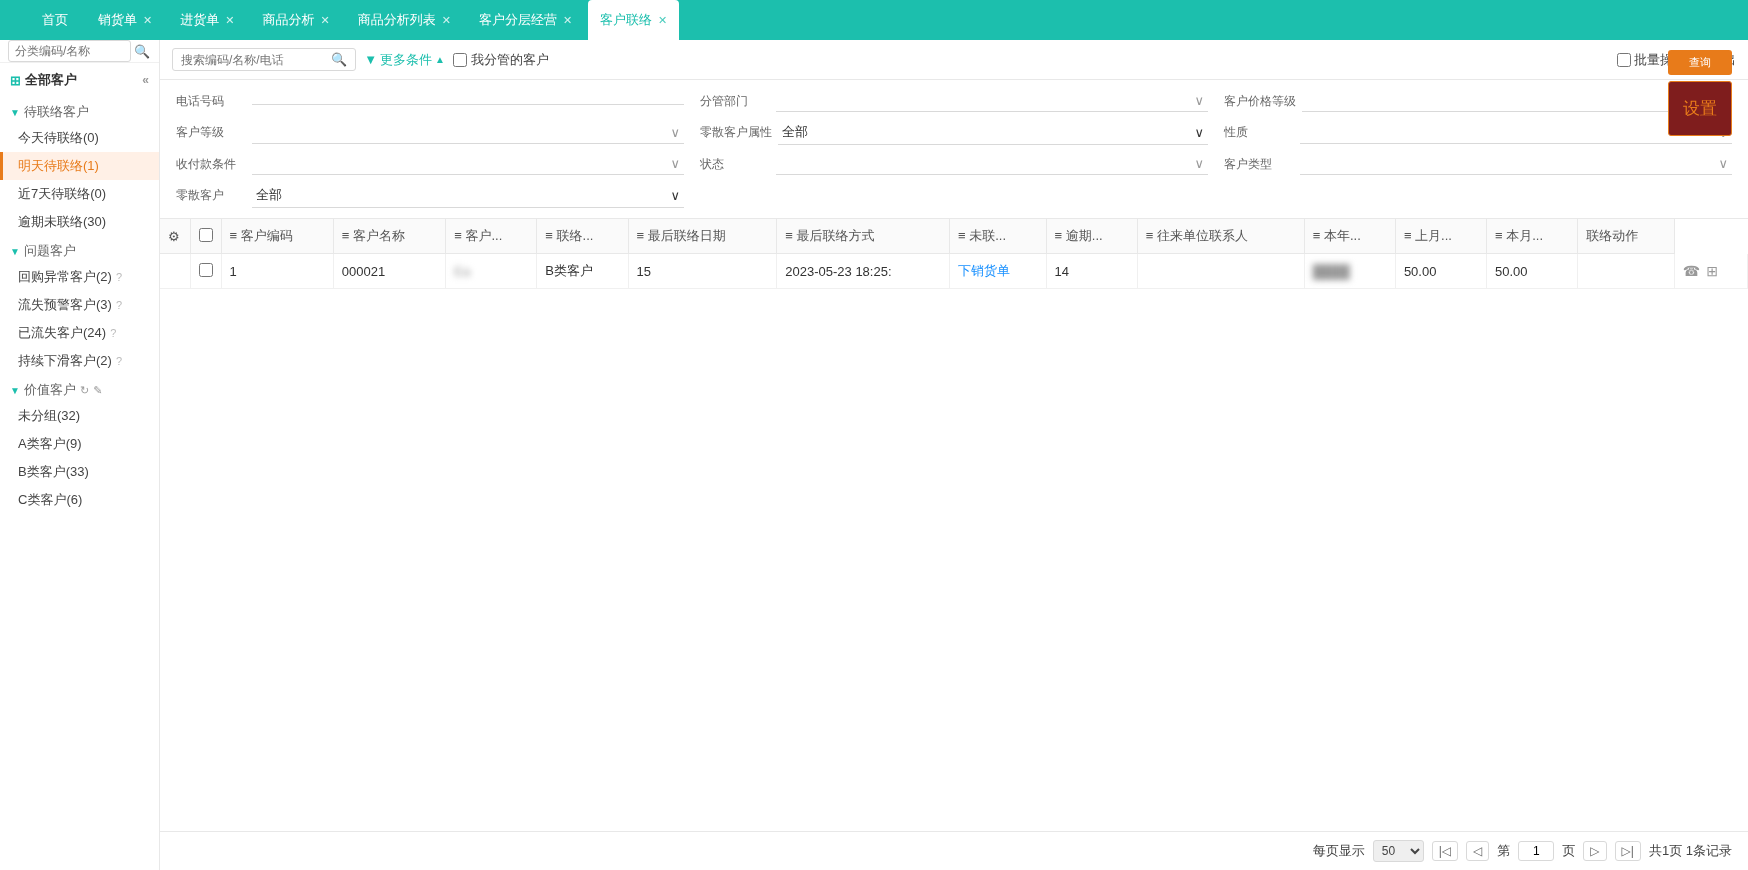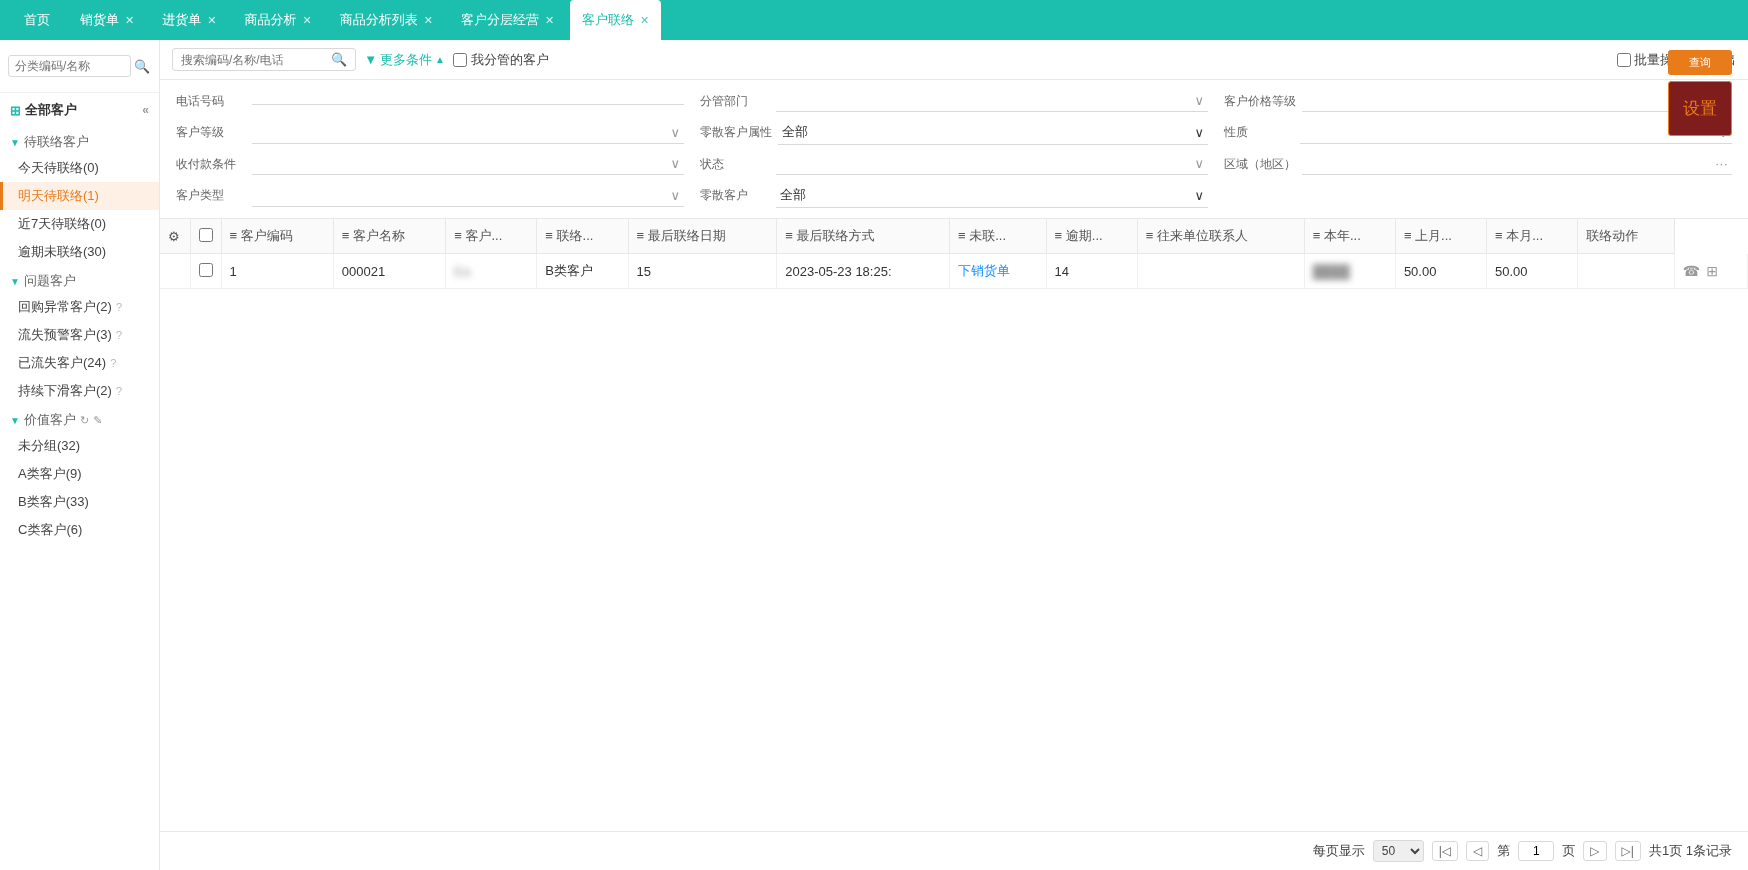--- a/index.html
+++ b/index.html
@@ -4,21 +4,21 @@
   <style>
     * { box-sizing: border-box; margin: 0; padding: 0; font-family: 'Microsoft YaHei', Arial, sans-serif; font-size: 13px; }
     body { background: #f5f5f5; overflow-x: hidden; }
 
     
     .top-nav {
       background: #1cbfad;
       height: 40px;
       display: flex;
       align-items: center;
-      padding: 0 10px;
+      padding: 0 28px;
       color: #fff;
       gap: 4px;
     }
     .nav-item {
       padding: 0 12px;
       height: 40px;
       display: flex;
       align-items: center;
       cursor: pointer;
       font-size: 13px;
@@ -54,21 +54,21 @@
       min-width: 160px;
       background: #fff;
       border-right: 1px solid #e8e8e8;
       display: flex;
       flex-direction: column;
       overflow-y: auto;
     }
     .sidebar-search {
       display: flex;
       align-items: center;
-      padding: 15px 8px;
+      padding: 0 8px;
       border-bottom: 1px solid #f0f0f0;
     }
     .sidebar-search input {
       border: 1px solid #d9d9d9;
       border-radius: 3px;
       padding: 3px 6px;
       font-size: 12px;
       width: 100%;
       outline: none;
       color: #999;
@@ -531,27 +531,20 @@
         </div>
       </div>
       <div class="filter-row">
         <span class="filter-label">状态</span>
         <div class="filter-select">
           <span></span>
           <span>∨</span>
         </div>
       </div>
 
-      <div class="filter-row">
-        <span class="filter-label">区域（地区）</span>
-        <div class="filter-select-dots">
-          <span></span>
-          <span>···</span>
-        </div>
-      </div>
       <div class="filter-row">
         <span class="filter-label">客户类型</span>
         <div class="filter-select">
           <span></span>
           <span>∨</span>
         </div>
       </div>
       <div class="filter-row">
         <span class="filter-label">零散客户</span>
         <div class="filter-select" style="color:#333;">

